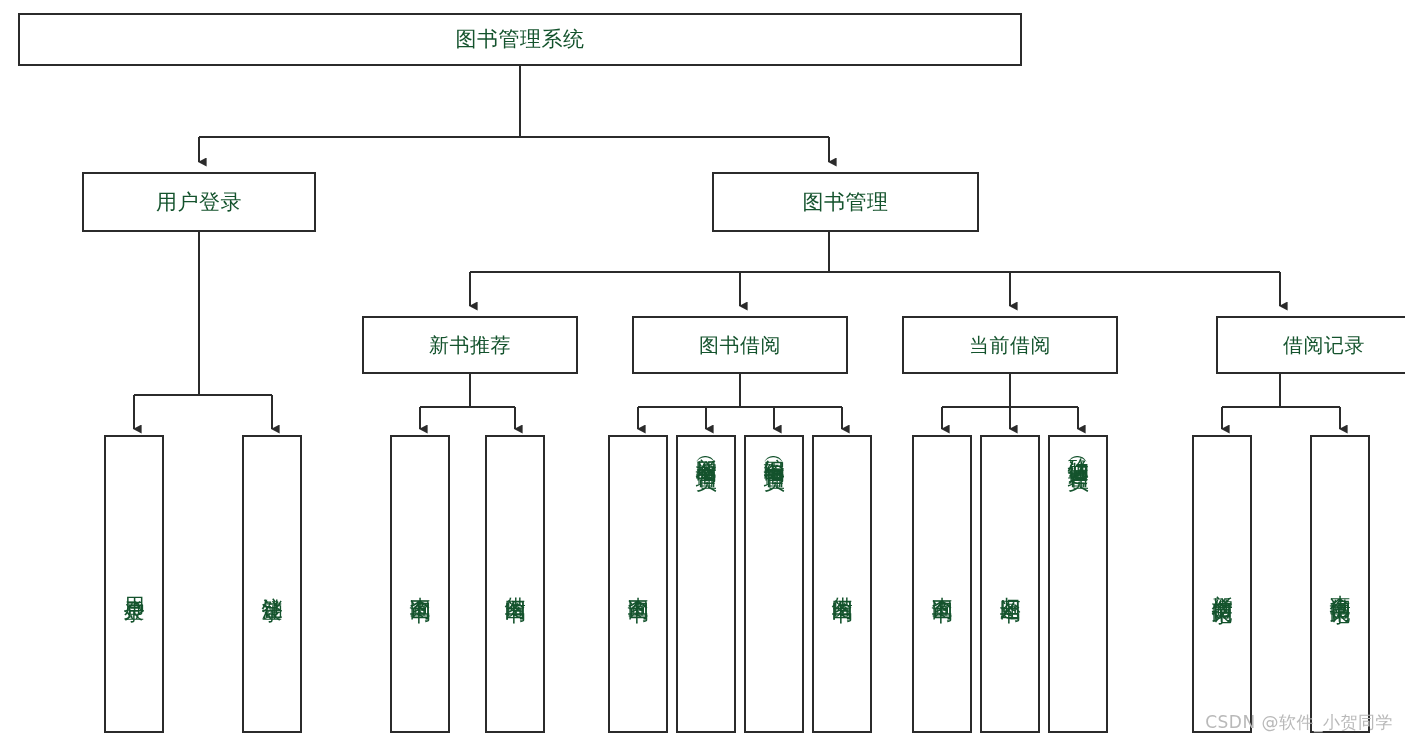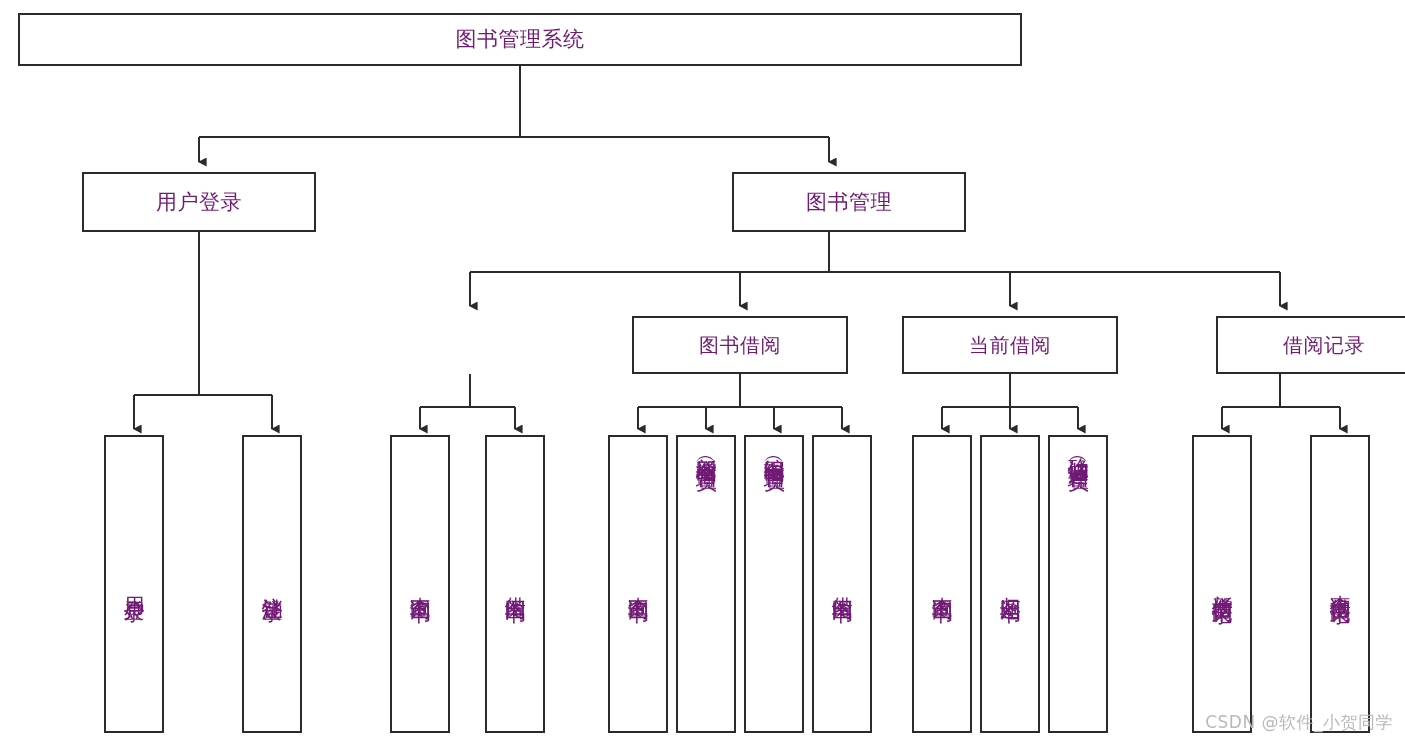--- a/index.html
+++ b/index.html
@@ -22,21 +22,21 @@
   .node {
     position: absolute;
     box-sizing: border-box;
     background: #ffffff;
     border: 2px solid #2b2b2b;
     display: flex;
     align-items: center;
     justify-content: center;
   }
   .node-label {
-    color: #701a75;
+    color: #14532d;
     font-size: 21px;
     line-height: 1.25;
     letter-spacing: 0.5px;
     white-space: nowrap;
     text-align: center;
   }
   .node.root .node-label { font-size: 21px; }
   .node.level2 .node-label { font-size: 21px; }
   .node.level3 .node-label { font-size: 20px; }
   .node.leaf {
@@ -134,24 +134,27 @@
     <path class="conn-line" d="M1340,407 L1340,429" marker-end="url(#arrowhead)"></path>
   </svg>
 
   <div class="node root" style="left:18px; top:13px; width:1004px; height:53px;">
     <span class="node-label">图书管理系统</span>
   </div>
 
   <div class="node level2" style="left:82px; top:172px; width:234px; height:60px;">
     <span class="node-label">用户登录</span>
   </div>
-  <div class="node level2" style="left:712px; top:172px; width:234px; height:60px;margin-left:20px;">
+  <div class="node level2" style="left:712px; top:172px; width:267px; height:60px;">
     <span class="node-label">图书管理</span>
   </div>
 
+  <div class="node level3" style="left:362px; top:316px; width:216px; height:58px;">
+    <span class="node-label">新书推荐</span>
+  </div>
   <div class="node level3" style="left:632px; top:316px; width:216px; height:58px;">
     <span class="node-label">图书借阅</span>
   </div>
   <div class="node level3" style="left:902px; top:316px; width:216px; height:58px;">
     <span class="node-label">当前借阅</span>
   </div>
   <div class="node level3" style="left:1172px; top:316px; width:216px; height:58px;margin-left:44px;">
     <span class="node-label">借阅记录</span>
   </div>
 

